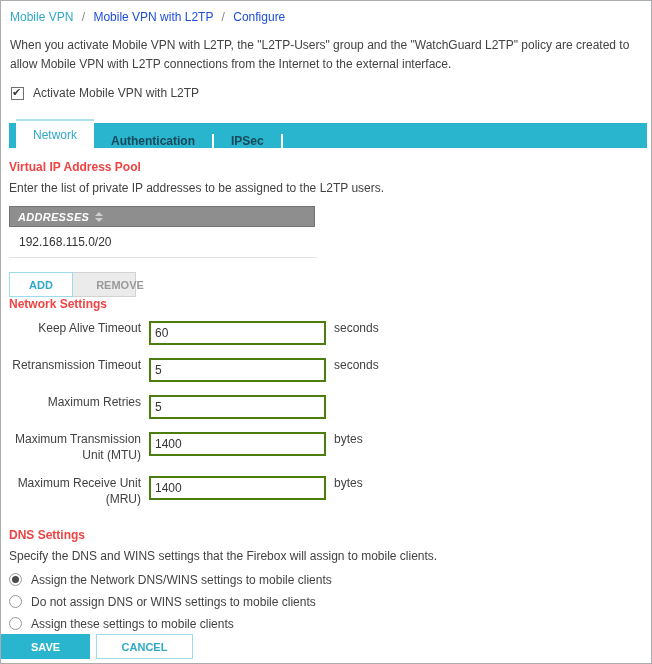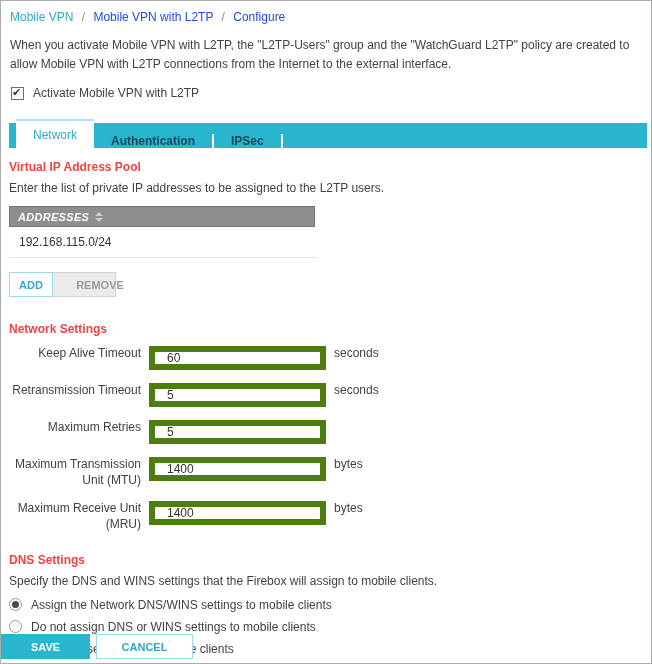--- a/index.html
+++ b/index.html
@@ -59,29 +59,29 @@
   }
   .addr-head-label { color: #fff; font-weight: 700; font-size: 11px; letter-spacing: .3px; }
   .sort-icon { display: inline-flex; flex-direction: column; margin-left: 6px; }
   .sort-icon .up { width:0;height:0;border-left:4px solid transparent;border-right:4px solid transparent;border-bottom:4px solid #cfcfcf; }
   .sort-icon .down { width:0;height:0;border-left:4px solid transparent;border-right:4px solid transparent;border-top:4px solid #cfcfcf; margin-top:2px; }
   .addr-row { padding: 8px 0 8px 10px; color: #333; cursor: pointer; }
   .addr-divider { width: 308px; border-bottom: 1px solid #e2e2e2; margin-left: 8px; }
   
   .pool-buttons { display: flex; margin: 14px 0 0 8px; }
   .btn { font-size: 11px; font-weight: 700; height: 25px; display: inline-flex; align-items: center; justify-content: center; cursor: pointer; }
-  .btn-add { background: #fff; border: 1px solid #9adcec; color: #2fa9c7; width: 44px; }
+  .btn-add { background: #fff; border: 1px solid #9adcec; color: #2fa9c7; width: 64px; }
   .btn-remove { background: #ebebeb; border: 1px solid #d2d2d2; border-left: none; color: #9a9a9a; width: 63px; padding-left: 32px; }
   
-  .netset { margin-top: 25px; }
+  .netset { }
   .form-row { display: flex; margin: 0 0 13px 8px; }
   .form-row .flabel { width: 132px; text-align: right; color: #424242; line-height: 1.3; }
   .form-row .finput {
     margin-left: 8px; width: 177px; height: 24px;
-    border: 6px solid #4d7c0f; padding: 0 12px; font-size: 12px; color: #333;
+    border: 2px solid #4d7c0f; padding: 0 4px; font-size: 12px; color: #333;
     font-family: "Liberation Sans", "DejaVu Sans", sans-serif; background: #fff;
   }
   .form-row .funit { margin-left: 8px; color: #424242; }
   .form-row.first { margin-top: 10px; }
   
   .dns { margin-top: 20px; }
   .radio-row { display: flex; align-items: center; margin: 0 0 6px 8px; height: 16px; }
   .radio {
     width: 13px; height: 13px; border-radius: 50%; border: 1px solid #9a9a9a;
     background: #fdfdfd; display: inline-flex; align-items: center; justify-content: center; cursor: pointer;
@@ -124,21 +124,21 @@
     <div class="section-desc">Enter the list of private IP addresses to be assigned to the L2TP users.</div>
 
     <div class="addr-table">
       <div class="addr-head">
         <span class="addr-head-label">ADDRESSES</span>
         <span class="sort-icon">
             <span class="up"></span>
             <span class="down"></span>
           </span>
       </div>
-      <div class="addr-row">192.168.115.0/24</div>
+      <div class="addr-row">192.168.115.0/20</div>
     </div>
     <div class="addr-divider"></div>
 
     <div class="pool-buttons">
       <div class="btn btn-add">ADD</div>
       <div class="btn btn-remove">REMOVE</div>
     </div>
   </div>
 
   <div class="netset">

